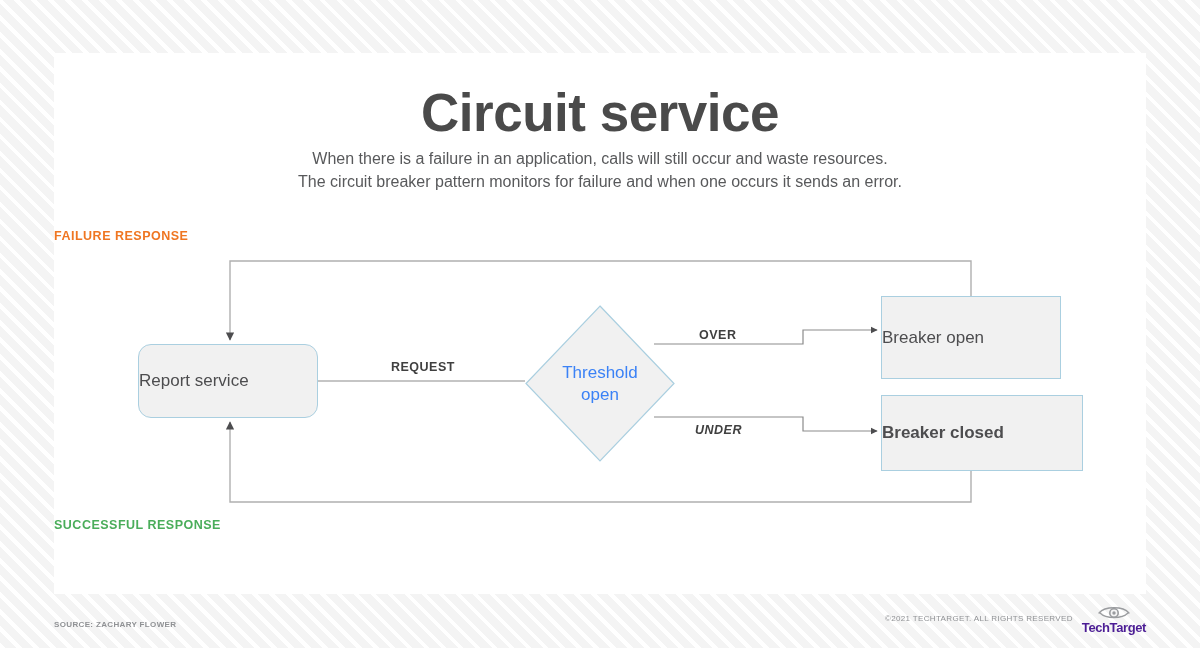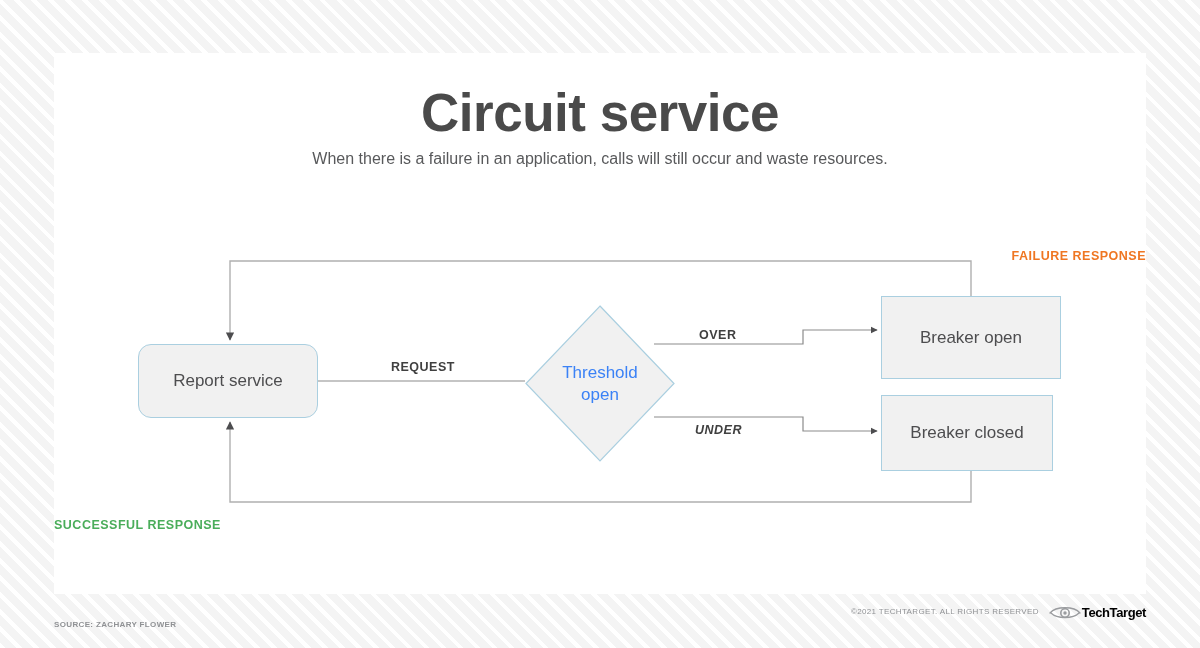--- a/index.html
+++ b/index.html
@@ -74,43 +74,43 @@
   }
 
   
   .node {
     position: absolute;
     box-sizing: border-box;
     background: #f1f1f1;
     border: 1px solid #aacfe0;
     display: flex;
     align-items: center;
-    justify-content: center;
     color: #4d4d4f;
     font-size: 17px;
     text-align: center;
   }
   #node-report {
     left: 84px;
     top: 291px;
     width: 180px;
     height: 74px;
     border-radius: 13px;
   }
   #node-open {
     left: 827px;
     top: 243px;
     width: 180px;
     height: 83px;
   }
   #node-closed {
     left: 827px;
     top: 342px;
-    width: 172px;
+    width: 202px;
     height: 76px;
+    font-weight: bold;
   }
 
   
   #node-threshold {
     position: absolute;
     left: 471px;
     top: 252px;
     width: 150px;
     height: 157px;
   }
@@ -141,21 +141,21 @@
     position: absolute;
     font-size: 12.5px;
     font-weight: bold;
     letter-spacing: 0.5px;
     white-space: nowrap;
   }
   .edge-label.blue   { color: #404040; }
   .edge-label.orange { color: #ef7622; }
   .edge-label.green  { color: #4aad5a; }
 
-  #label-failure    { left: 0;     top: 196px; width: 1092px; text-align: right; }
+  #label-failure    { left: 0;     top: 176px; width: 1092px; text-align: left; }
   #label-successful { left: 0;     top: 465px; width: 1092px; text-align: left; }
   #label-request    { left: 337px; top: 307px; }
   #label-over       { left: 645px; top: 275px; }
   #label-under      { left: 641px; top: 370px; font-style: italic; }
 
   
   #footer-source {
     position: absolute;
     left: 54px;
     top: 620px;
@@ -174,40 +174,42 @@
   }
   #footer-copyright {
     font-size: 8px;
     font-weight: normal;
     letter-spacing: 0.35px;
     color: #909295;
     padding-bottom: 2px;
   }
   #footer-logo {
     display: flex;
-    align-items: center;
-    color: #000000;
+    flex-direction: column;
+    align-items: center;
+    color: #4c1d95;
   }
   #footer-logo .logo-word {
     font-size: 13px;
     font-weight: bold;
     letter-spacing: -0.4px;
     line-height: 1;
     margin-top: 1px;
   }
 </style>
 </head>
 <body>
 
 <div id="card">
 
   <div id="title">Circuit service</div>
 
   <div id="subtitle">
     <span class="sub-line">When there is a failure in an application, calls will still occur and waste resources.</span>
+    <span class="sub-line">The circuit breaker pattern monitors for failure and when one occurs it sends an error.</span>
   </div>
 
   <div id="diagram">
 
     <svg width="1092" height="541">
       <defs>
         <marker id="arrow-end" viewBox="0 0 10 10" refX="9" refY="5" markerWidth="6" markerHeight="6" orient="auto-start-reverse">
           <path d="M 0 0 L 10 5 L 0 10 z" fill="#4d4d4f"></path>
         </marker>
       </defs>

